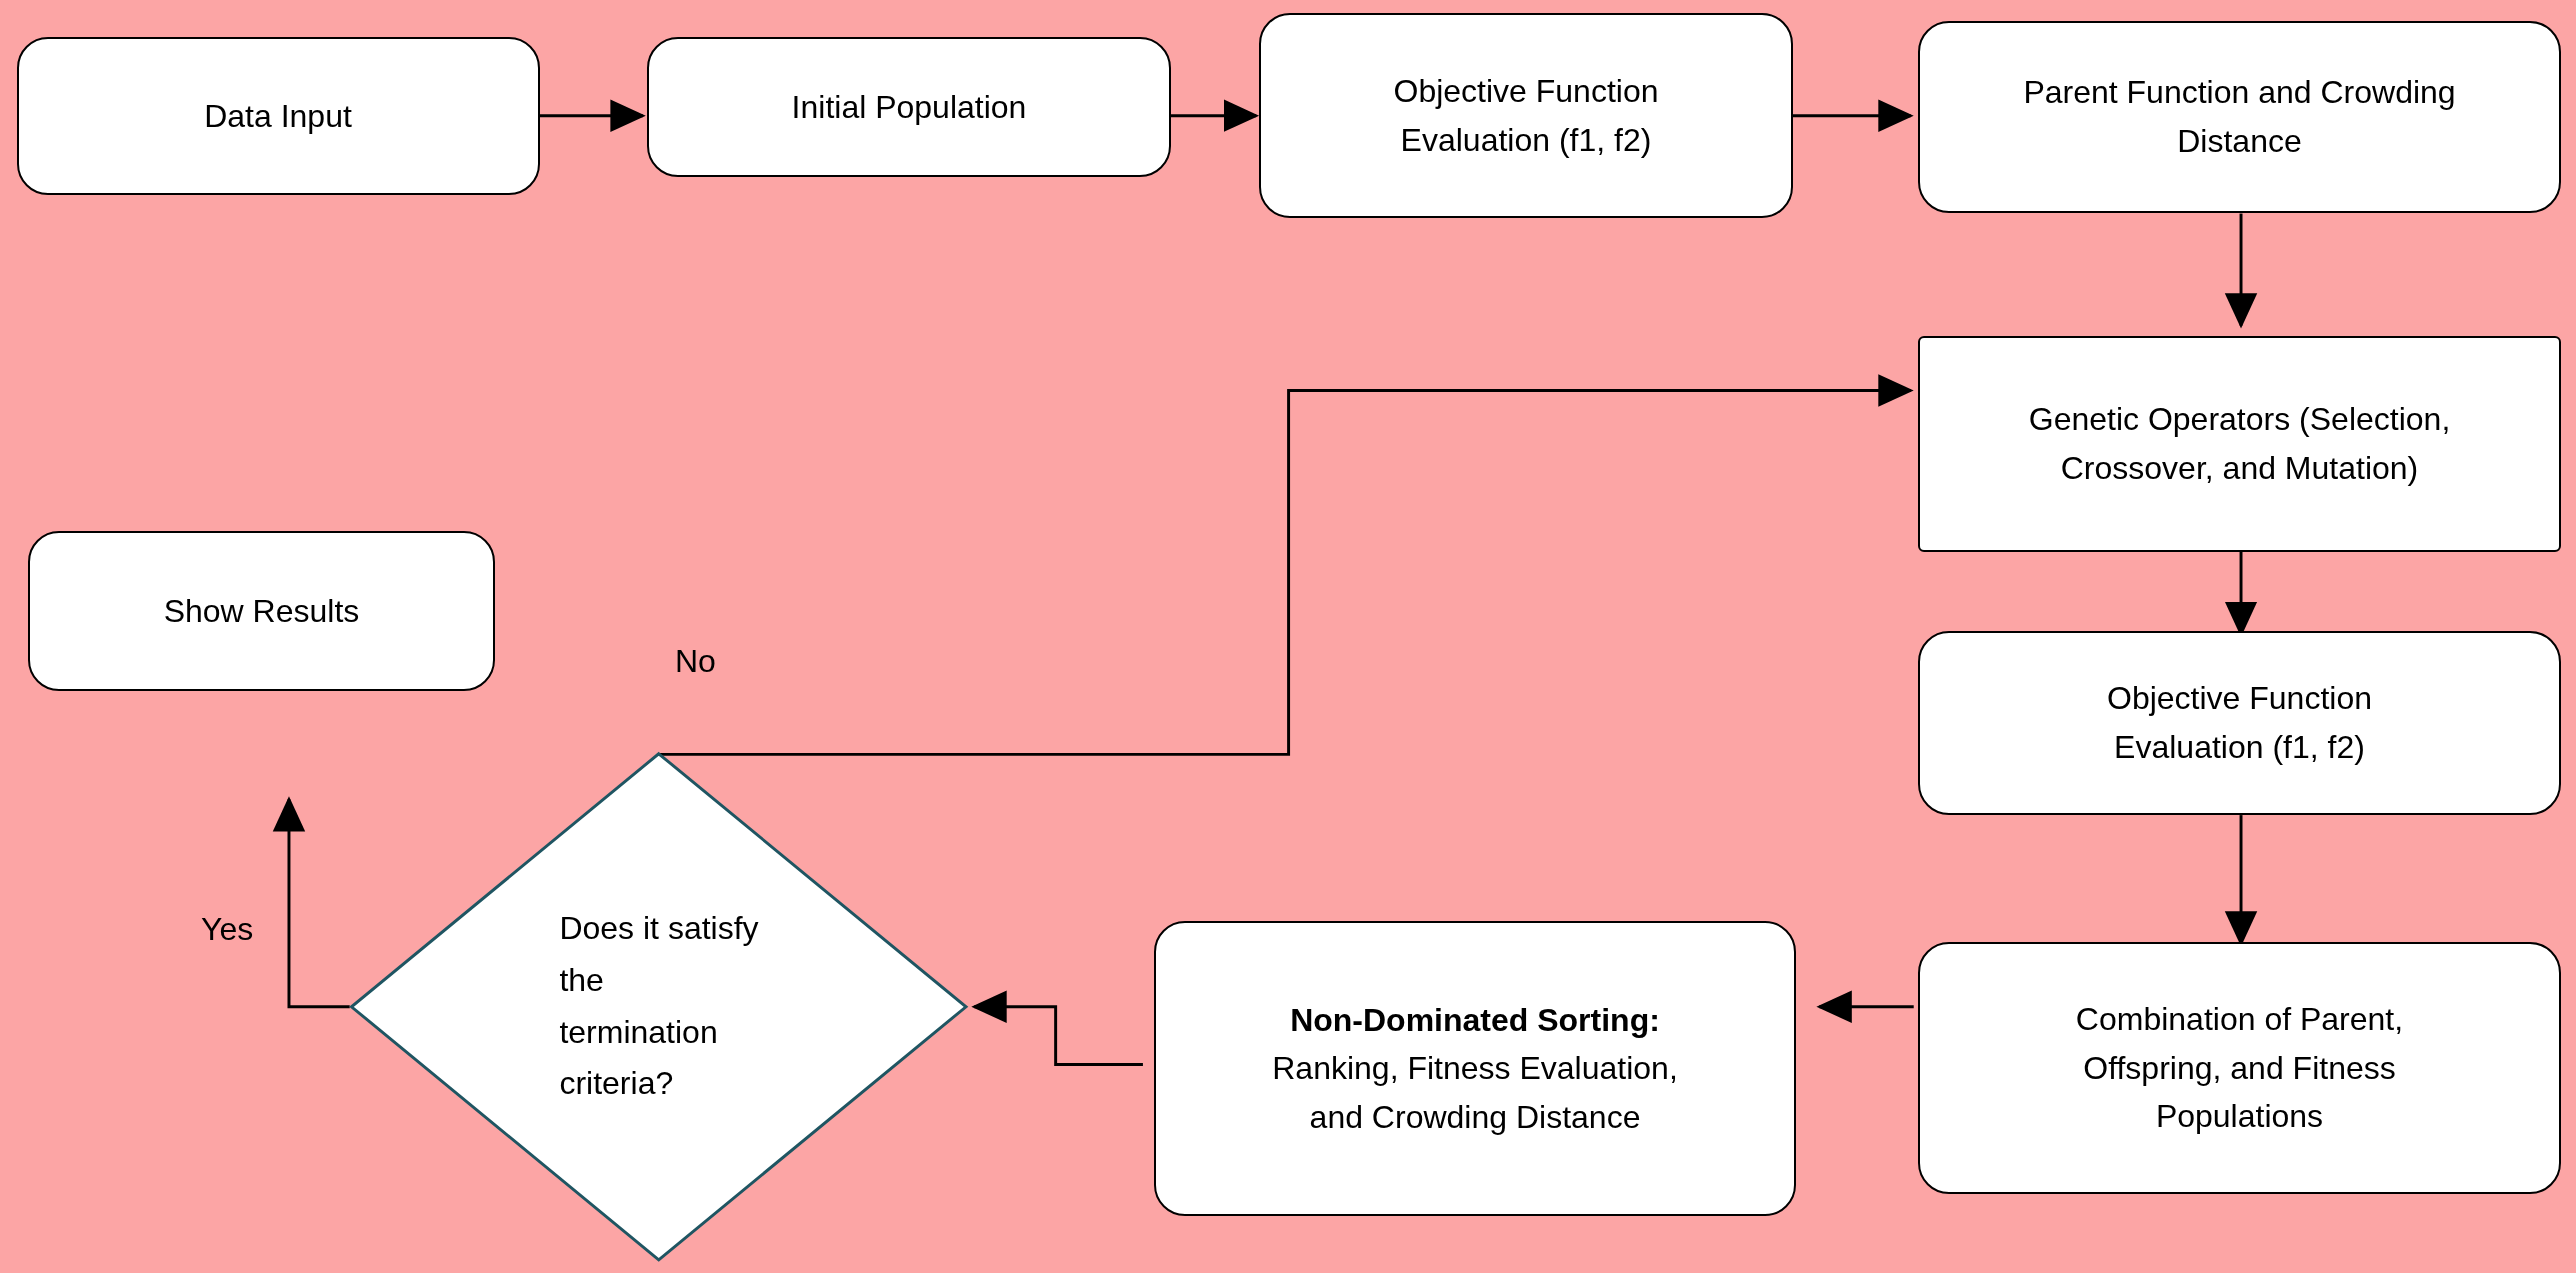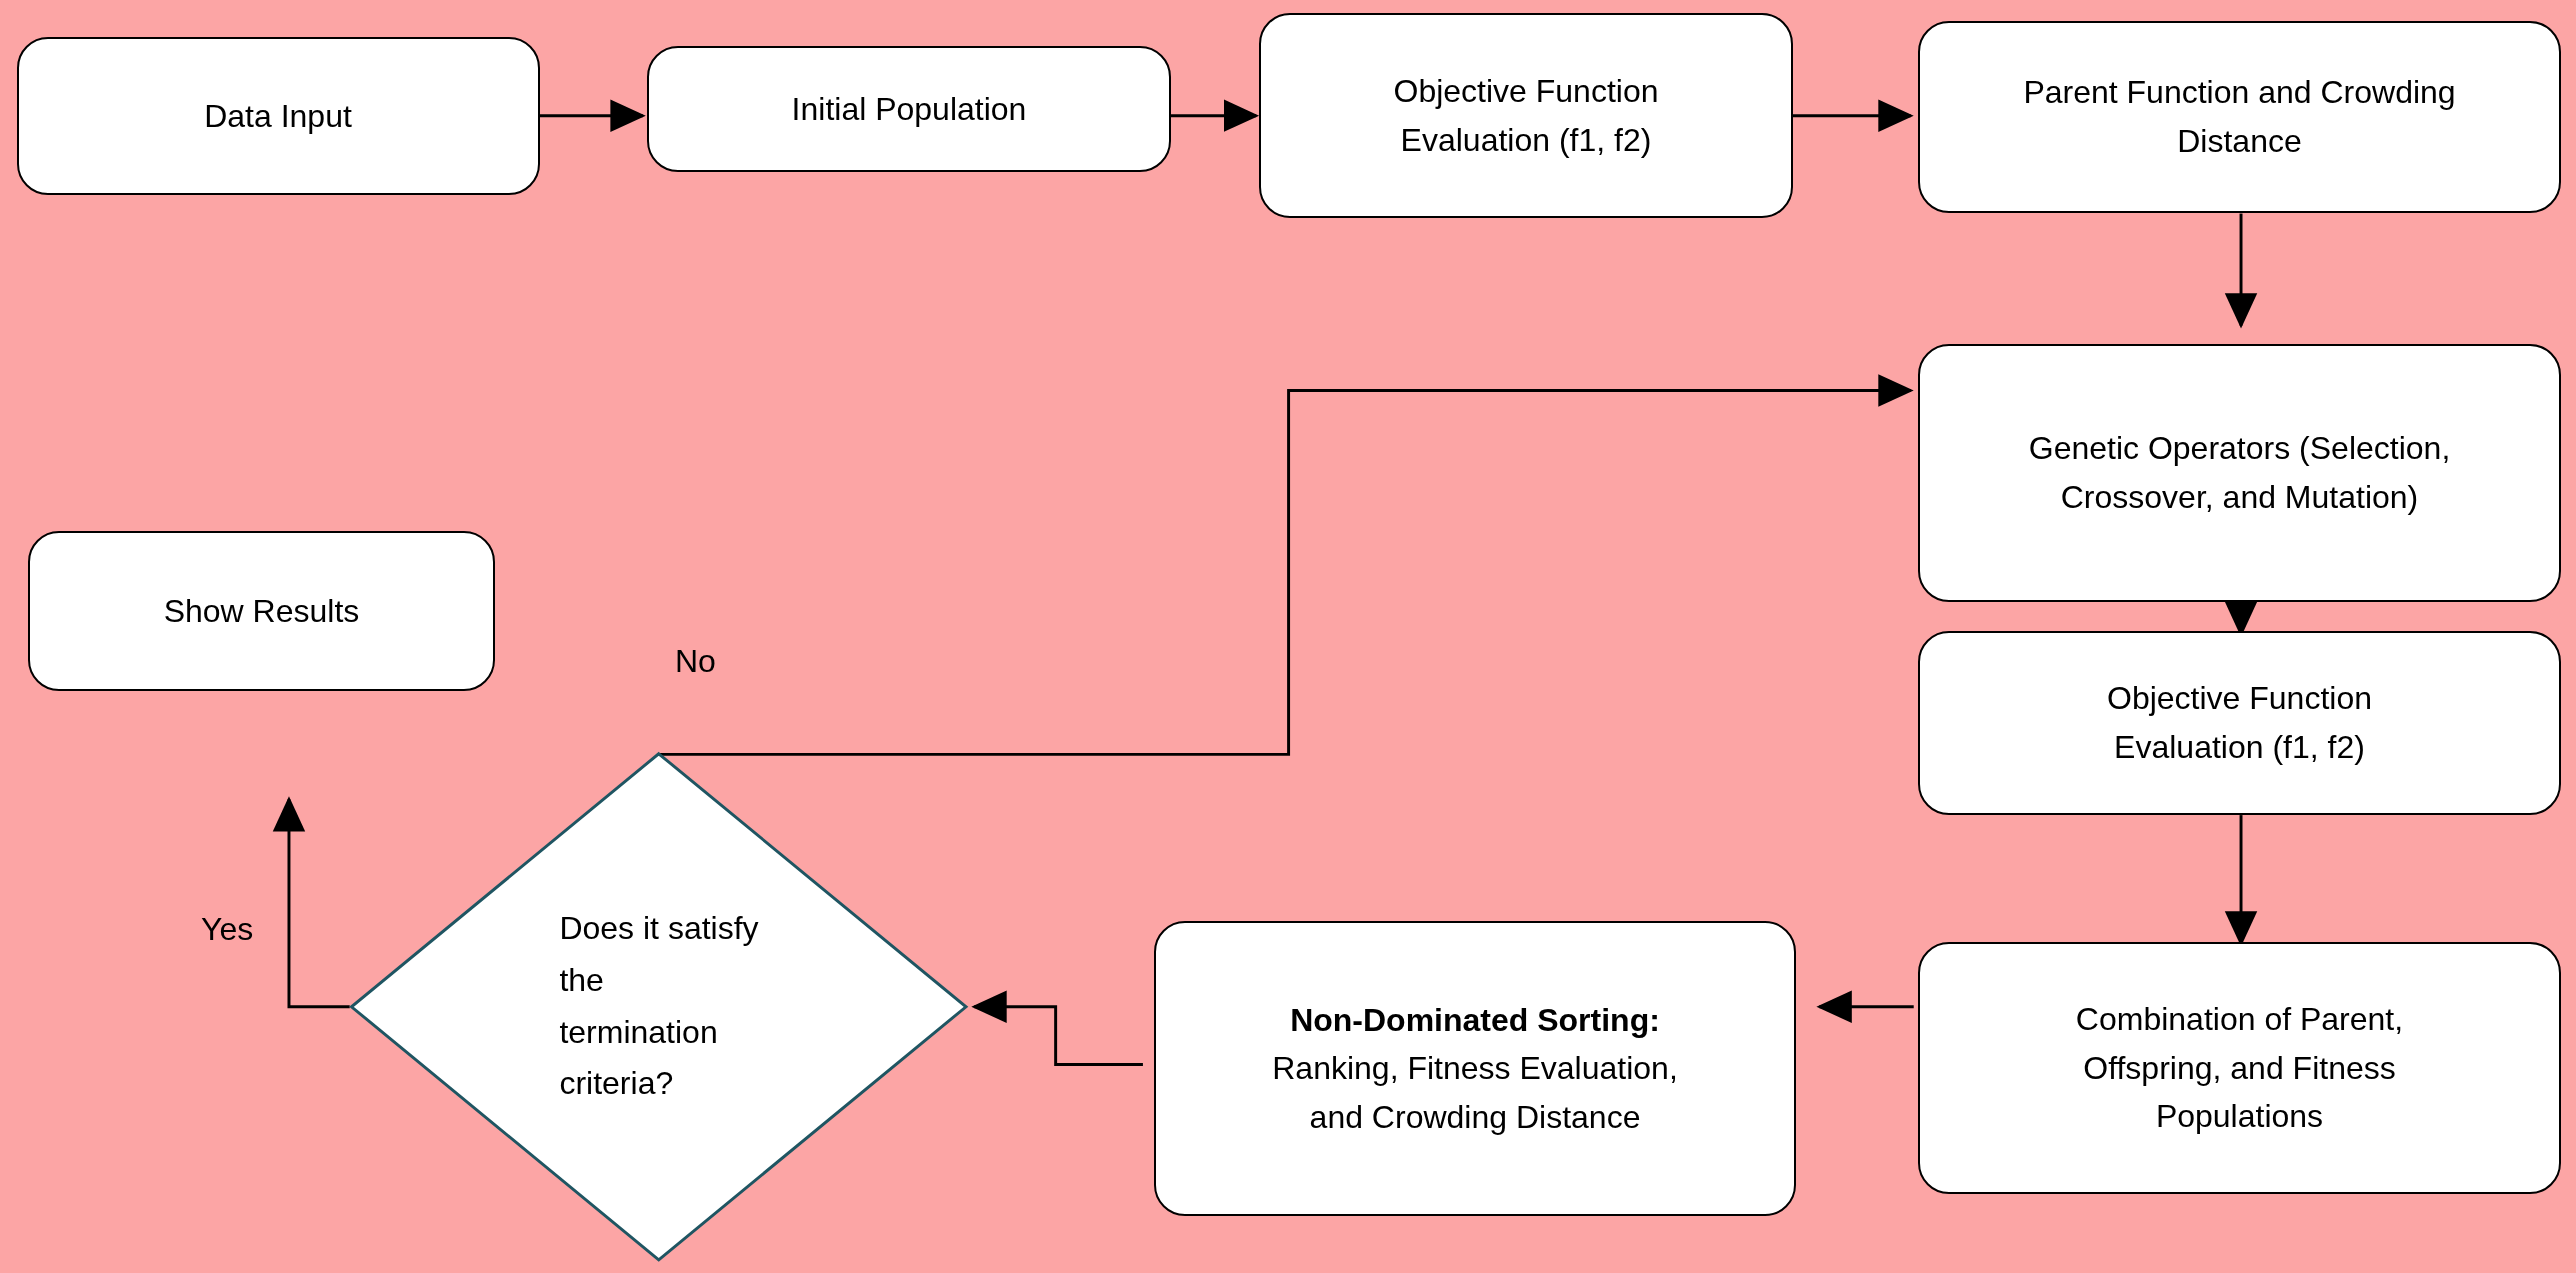--- a/index.html
+++ b/index.html
@@ -98,39 +98,39 @@
       <path d="M 593,1707 L 490,1707 L 490,1355"></path>
     </g>
 
     <polygon points="1117,1278 1638,1707 1117,2136 596,1707" fill="#ffffff" stroke="#1F5562" stroke-width="5"></polygon>
   </svg>
 
   <div class="node-box" style="left:16.5px; top:37px; width:523px; height:158px;">
     <span class="label-text">Data Input</span>
   </div>
 
-  <div class="node-box" style="left:647px; top:37px; width:524px; height:126px;margin-top:9px;">
+  <div class="node-box" style="left:647px; top:37px; width:524px; height:140px;">
     <span class="label-text">Initial Population</span>
   </div>
 
   <div class="node-box" style="left:1259px; top:13px; width:534px; height:205px;">
     <span class="label-text">
       <span>Objective Function</span><br>
       <span>Evaluation  (f1, f2)</span>
     </span>
   </div>
 
   <div class="node-box" style="left:1918px; top:21px; width:643px; height:192px;">
     <span class="label-text">
       <span>Parent Function  and Crowding</span><br>
       <span>Distance</span>
     </span>
   </div>
 
-  <div class="node-box" style="left:1918px; top:344px; width:643px; height:258px;">
+  <div class="node-box" style="left:1918px; top:336px; width:643px; height:216px;border-radius:6px;">
     <span class="label-text">
       <span>Genetic Operators (Selection,</span><br>
       <span>Crossover,  and Mutation)</span>
     </span>
   </div>
 
   <div class="node-box" style="left:1918px; top:631px; width:643px; height:184px;">
     <span class="label-text">
       <span>Objective Function</span><br>
       <span>Evaluation  (f1, f2)</span>

